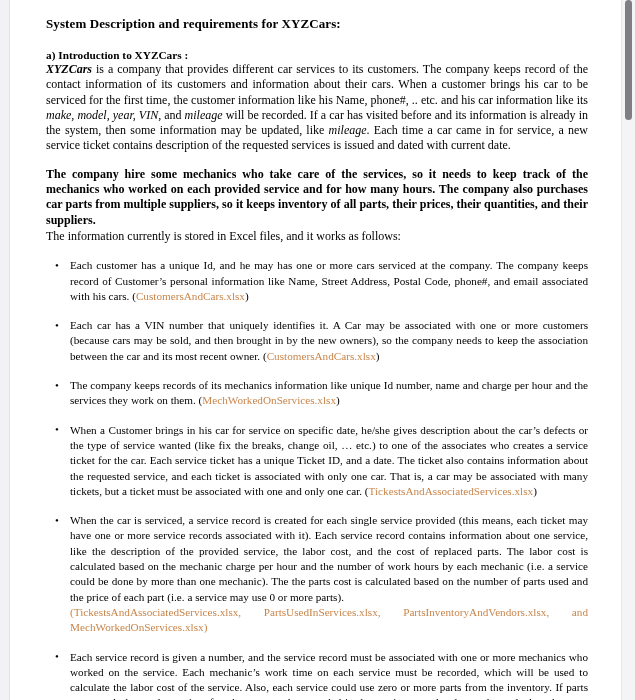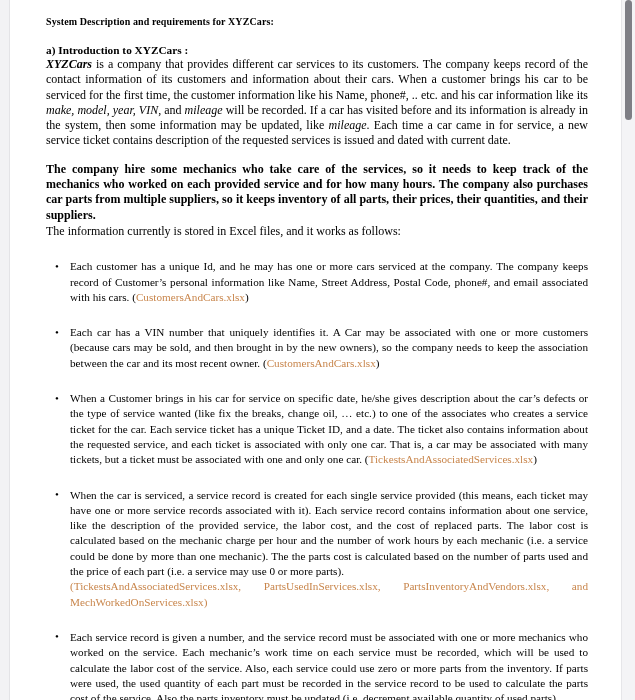--- a/index.html
+++ b/index.html
@@ -27,21 +27,21 @@
     width: 612px;
     height: 700px;
     background: #ffffff;
     box-shadow: 0 0 0 1px #e3e3e6;
     overflow: hidden;
   }
   .page-inner {
     padding: 10px 34px 0 36px;
   }
   .doc-title {
-    font-size: 10px;
+    font-size: 13px;
     font-weight: bold;
     color: #000;
     margin: 6px 0 0 0;
     letter-spacing: 0.1px;
   }
   .section-head {
     font-size: 11.3px;
     font-weight: bold;
     color: #000;
     margin: 17px 0 0 0;
@@ -62,21 +62,21 @@
     margin-top: 1px;
   }
   ul.bullets {
     list-style: none;
     margin: 0;
     padding: 0;
   }
   ul.bullets > li {
     position: relative;
     padding-left: 24px;
-    margin-top: 20px;
+    margin-top: 14px;
     font-size: 11.2px;
     line-height: 15.3px;
     text-align: justify;
     color: #000;
   }
   ul.bullets > li:first-child {
   }
   ul.bullets > li::before {
     content: "\2022";
     position: absolute;
@@ -138,20 +138,21 @@
       <p class="body lead"><span class="bd it">XYZCars</span><span>  is a company  that provides different car services to its customers. The company keeps record of the contact information of its customers and information about their cars. When a customer brings his car to be serviced for the first time, the customer information like his Name, phone#, .. etc. and his car information like its </span><span class="it">make, model, year, VIN</span><span>, and </span><span class="it">mileage</span><span> will be recorded. If a car has visited before and its information is already in the system, then some information may be updated, like </span><span class="it">mileage</span><span>. Each time a car came in for service, a new service ticket contains description of the requested services is issued and dated with current date.</span></p>
 
       <p class="body gap"><span>The company hire some mechanics who take care of the services, so it needs to keep track of the mechanics who worked on each provided service and for how many hours.  The company also purchases car parts from multiple suppliers, so it keeps inventory of all parts, their prices, their quantities, and their suppliers.</span></p>
 
 
       <p class="body lead">The information currently is stored in Excel files, and it works as follows:</p>
 
       <ul class="bullets">
         <li><span>Each customer has a unique Id, and he may has one or more cars serviced at the company.  The company keeps record of Customer’s personal information like Name, Street Address, Postal Code, phone#, and email associated with his cars. (</span><span class="fileref">CustomersAndCars.xlsx</span><span>)</span></li>
         <li><span>Each car has a VIN number that uniquely identifies it. A Car may be associated with one or more customers (because cars may be sold, and then brought in by the new owners), so the company needs to keep the association between the car and its most recent owner.  (</span><span class="fileref">CustomersAndCars.xlsx</span><span>)</span></li>
+        <li><span>The company keeps records of its mechanics information like unique Id number, name and charge per hour and the services they work on them. (</span><span class="fileref">MechWorkedOnServices.xlsx</span><span>)</span></li>
         <li><span>When a Customer brings in his car for service on specific date, he/she gives description about the car’s defects or the type of service wanted (like fix the breaks, change oil, … etc.) to one of the associates who creates a service ticket for the car. Each service ticket has a unique Ticket ID, and a date. The ticket also contains information about the requested service, and each ticket is associated with only one car.  That is, a car may be associated with many tickets, but a ticket must be associated with one and only one car. (</span><span class="fileref">TickestsAndAssociatedServices.xlsx</span><span>)</span></li>
         <li><span>When the car is serviced, a service record is created for each single service provided (this means, each ticket may have one or more service records associated with it). Each service record contains information about one service, like the description of the provided service, the labor cost, and the cost of replaced parts. The labor cost is calculated based on the mechanic charge per hour and the number of work hours by each mechanic (i.e. a service could be done by more than one mechanic). The the parts cost is calculated based on the number of parts used and the price of each part (i.e. a service may use 0 or more parts).</span><br><span class="fileref">(</span><span class="fileref">TickestsAndAssociatedServices.xlsx, PartsUsedInServices.xlsx, PartsInventoryAndVendors.xlsx,  and MechWorkedOnServices.xlsx</span><span class="fileref">)</span></li>
         <li><span>Each service record is given a number, and the service record must be associated with one or more mechanics who worked on the service. Each mechanic’s work time on each service must be recorded, which will be used to calculate the labor cost of the service. Also, each service could use zero or more parts from the inventory. If parts were used, the used quantity of each part must be recorded in the service record to be used to calculate the parts cost of the service. Also the parts inventory must be updated (i.e. decrement available quantity of used parts).</span><br></li>
 
       </ul>
 
     </div>
   </div>
 
   <div class="scrollbar-track">

